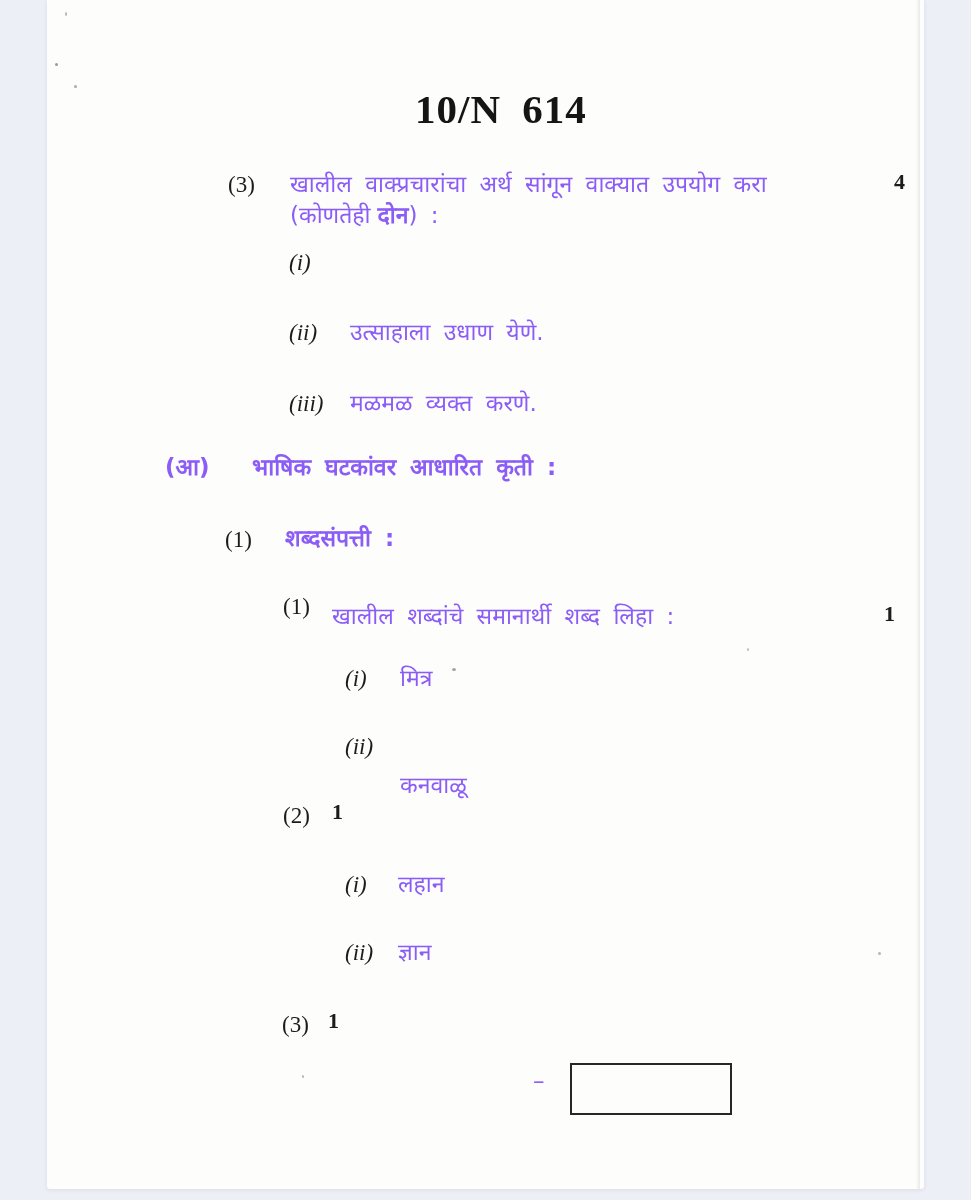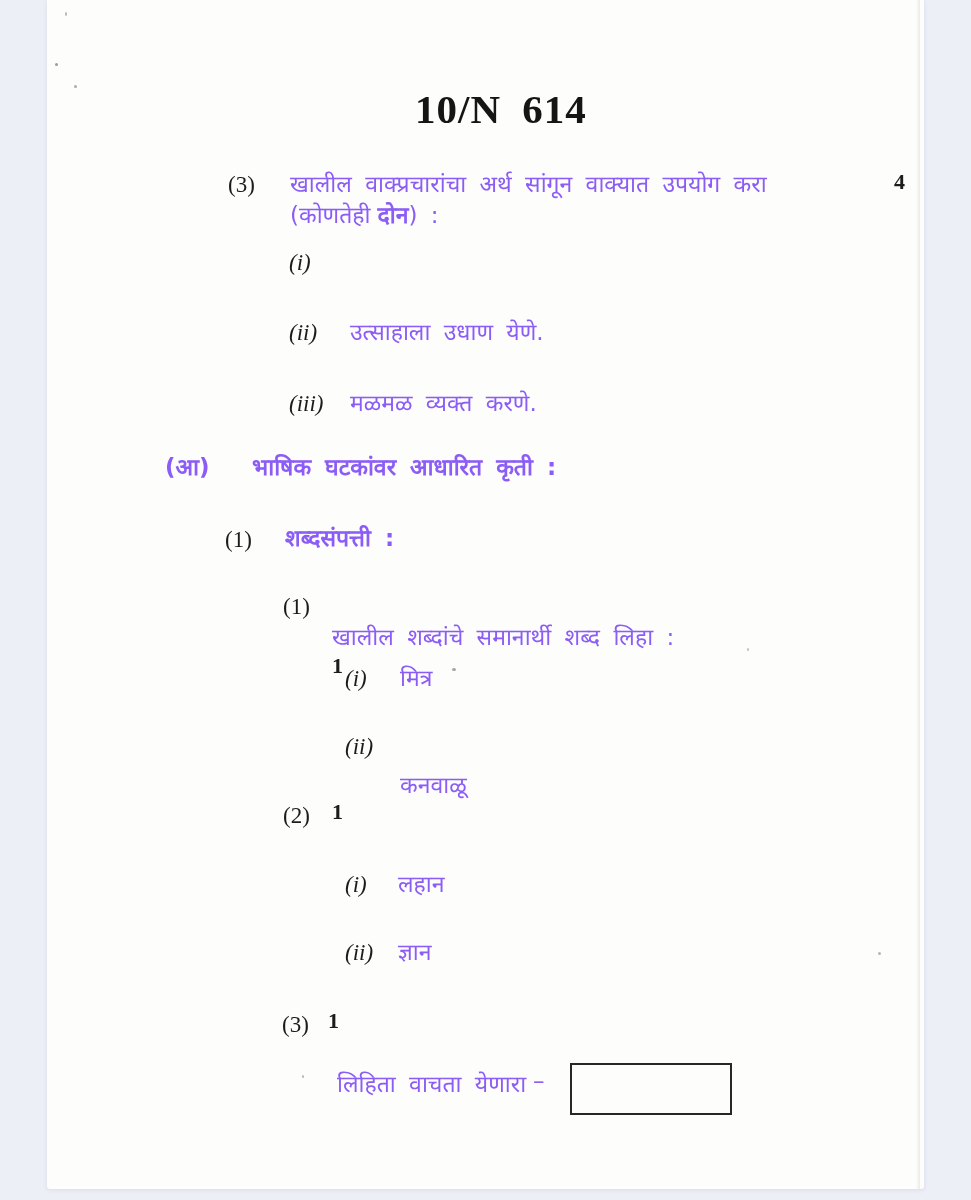--- a/index.html
+++ b/index.html
@@ -61,21 +61,21 @@
   <div class="abs ser ital" style="left:242px;top:391px;">(iii)</div>
   <div class="abs dev" style="left:303px;top:388px;">मळमळ व्यक्त करणे.</div>
 
   <div class="abs dev bold" style="left:118px;top:452px;">(आ)</div>
   <div class="abs dev bold" style="left:177px;top:452px;margin-left:28px;">भाषिक घटकांवर आधारित कृती :</div>
 
   <div class="abs ser" style="left:178px;top:527px;">(1)</div>
   <div class="abs dev bold" style="left:238px;top:523px;">शब्दसंपत्ती :</div>
 
   <div class="abs ser" style="left:236px;top:594px;">(1)</div>
-  <div class="qflex" style="left:285px;right:29px;top:622px;flex-direction:column;">
+  <div class="qflex" style="left:285px;right:29px;top:601px;">
     <span class="dev">खालील शब्दांचे समानार्थी शब्द लिहा :</span>
     <span class="marks">1</span>
   </div>
   <div class="abs ser ital" style="left:298px;top:666px;">(i)</div>
   <div class="abs dev" style="left:353px;top:663px;">मित्र</div>
   <div class="abs ser ital" style="left:298px;top:734px;">(ii)</div>
   <div class="abs dev" style="left:353px;top:731px;margin-top:39px;">कनवाळू</div>
 
   <div class="abs ser" style="left:236px;top:803px;">(2)</div>
   <div class="qflex" style="left:285px;right:29px;top:799px;">
@@ -84,17 +84,16 @@
   <div class="abs ser ital" style="left:298px;top:872px;">(i)</div>
   <div class="abs dev" style="left:351px;top:869px;">लहान</div>
   <div class="abs ser ital" style="left:298px;top:940px;">(ii)</div>
   <div class="abs dev" style="left:351px;top:937px;">ज्ञान</div>
 
   <div class="abs ser" style="left:235px;top:1012px;">(3)</div>
   <div class="qflex" style="left:281px;right:29px;top:1008px;">
     <span class="marks">1</span>
   </div>
 
-  <div class="abs dev" style="left:290px;top:1069px;">लिहिता वाचता येणारा</div>
   <div class="abs dev" style="left:486px;top:1066px;">–</div>
   <div class="ansbox" style="left:523px;top:1063px;width:158px;height:48px;"></div>
 
 </div>
 
 </body></html>

